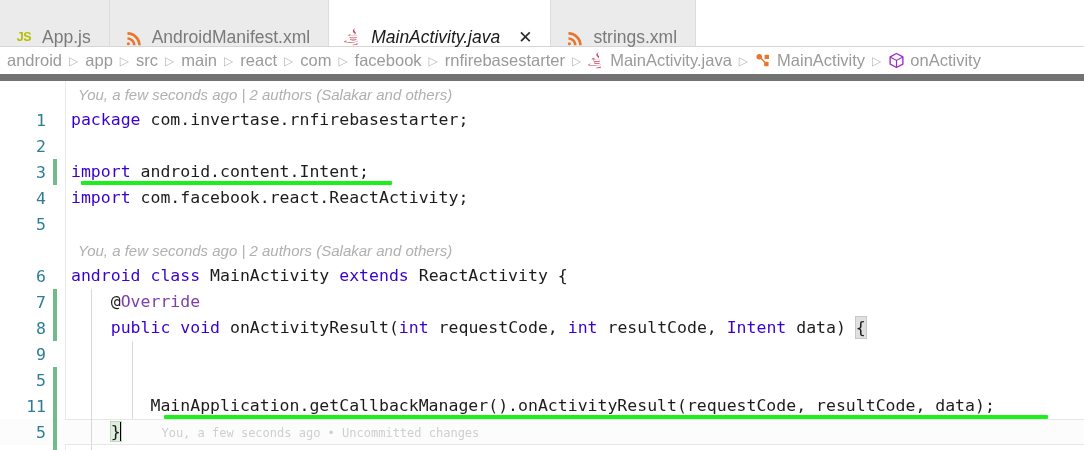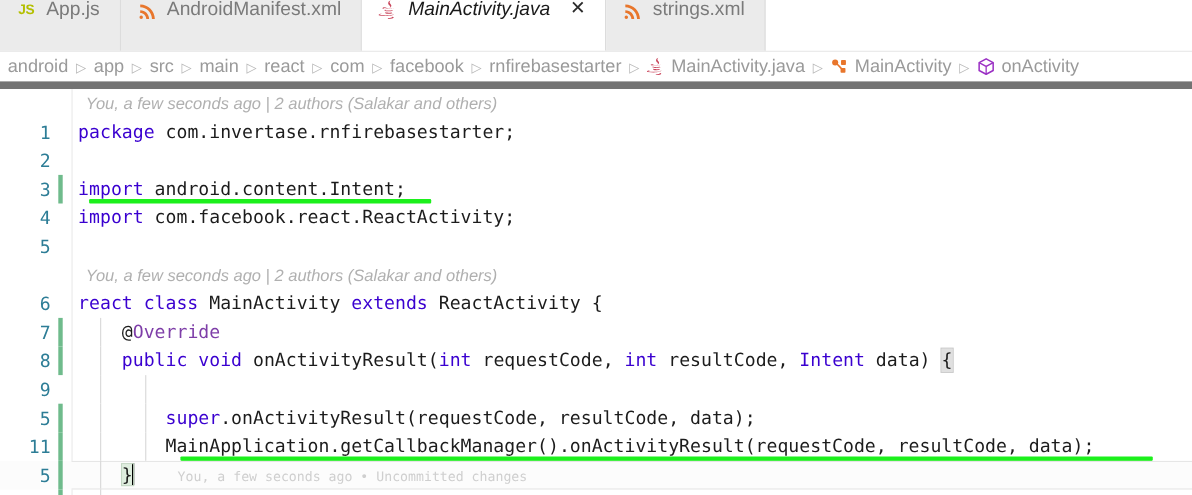--- a/index.html
+++ b/index.html
@@ -12,21 +12,21 @@
   #app { width: 1084px; height: 450px; position: relative; background:#fff; }
 
   
   .tabbar {
     display: flex; align-items: stretch;
     height: 47px;
     background: #ffffff;
     border-bottom: 1px solid #d6d6d6;
   }
   .tab {
-    display: flex; align-items: flex-start;
+    display: flex; align-items: flex-end;
     gap: 9px;
     padding: 0 18px 0 15px;
     background: #ebebeb;
     border-right: 1px solid #dcdcdc;
     font-size: 17.5px;
     color: #7a7a7a;
     white-space: nowrap;
     position: relative;
   }
   .tab.active {
@@ -314,21 +314,21 @@
       <span class="lnum">5</span>
       <span class="vcsbar"></span>
       <span class="code"></span>
     </div>
 
     <div class="blame">You, a few seconds ago | 2 authors (Salakar and others)</div>
 
     <div class="row">
       <span class="lnum">6</span>
       <span class="vcsbar"></span>
-      <span class="code"><span class="kw">react class</span> MainActivity <span class="kw">extends</span> ReactActivity {</span>
+      <span class="code"><span class="kw">android class</span> MainActivity <span class="kw">extends</span> ReactActivity {</span>
     </div>
 
     <div class="row">
       <span class="lnum">7</span>
       <span class="vcsbar added"></span>
       <span class="iguide" style="left:91px;"></span>
       <span class="code">    @<span class="ann">Override</span></span>
     </div>
 
     <div class="row">
@@ -344,21 +344,20 @@
       <span class="iguide" style="left:91px;"></span>
       <span class="iguide" style="left:132px;"></span>
       <span class="code"></span>
     </div>
 
     <div class="row">
       <span class="lnum">5</span>
       <span class="vcsbar added"></span>
       <span class="iguide" style="left:91px;"></span>
       <span class="iguide" style="left:132px;"></span>
-      <span class="code">        <span class="kw">super</span>.onActivityResult(requestCode, resultCode, data);</span>
     </div>
 
     <div class="row">
       <span class="lnum">11</span>
       <span class="vcsbar added"></span>
       <span class="iguide" style="left:91px;"></span>
       <span class="iguide" style="left:132px;"></span>
       <span class="code">        MainApplication.getCallbackManager().onActivityResult(requestCode, resultCode, data);</span>
       <span class="greenbar" style="left:164px; width:884px;"></span>
     </div>

